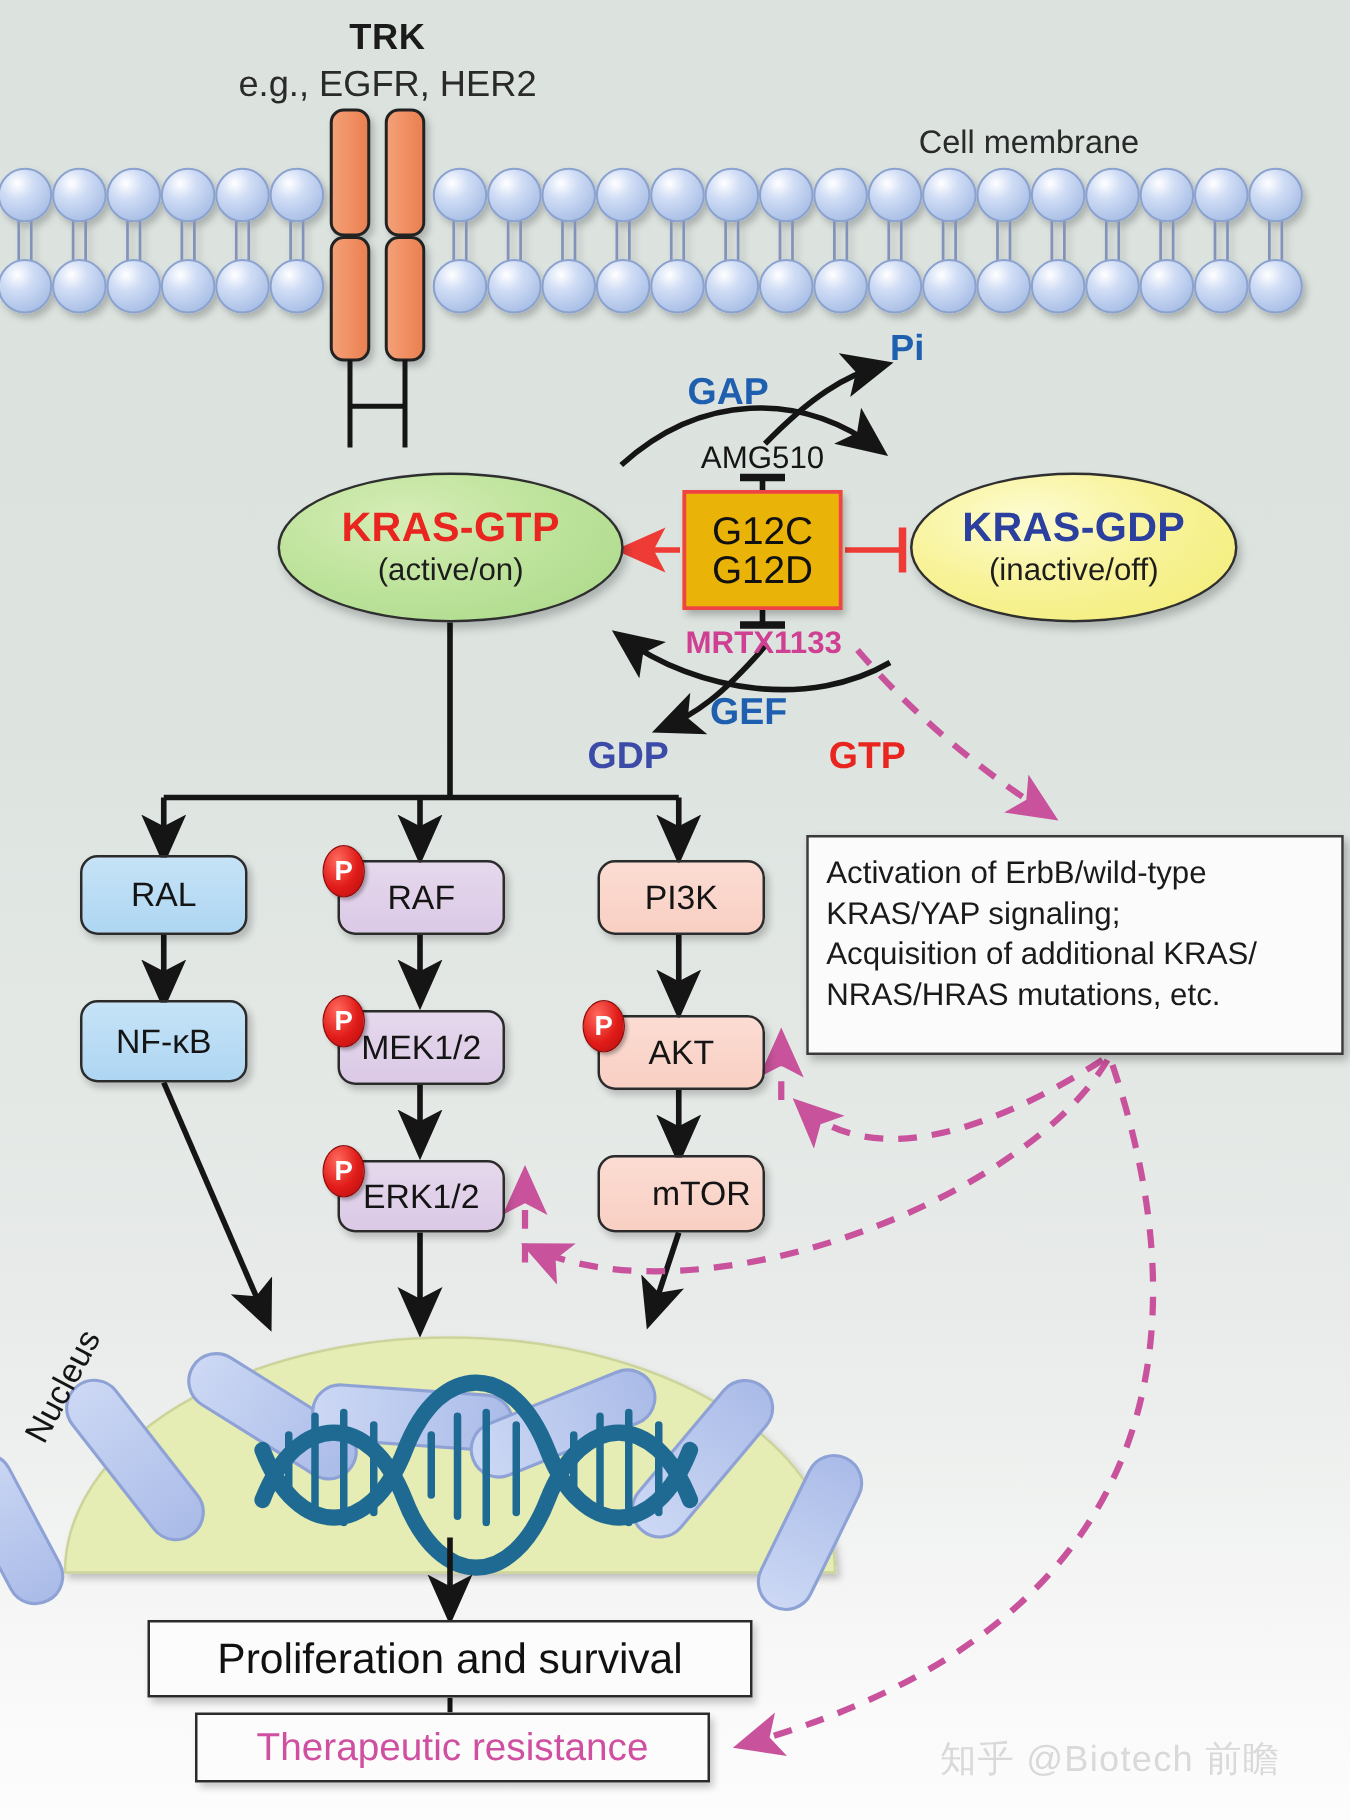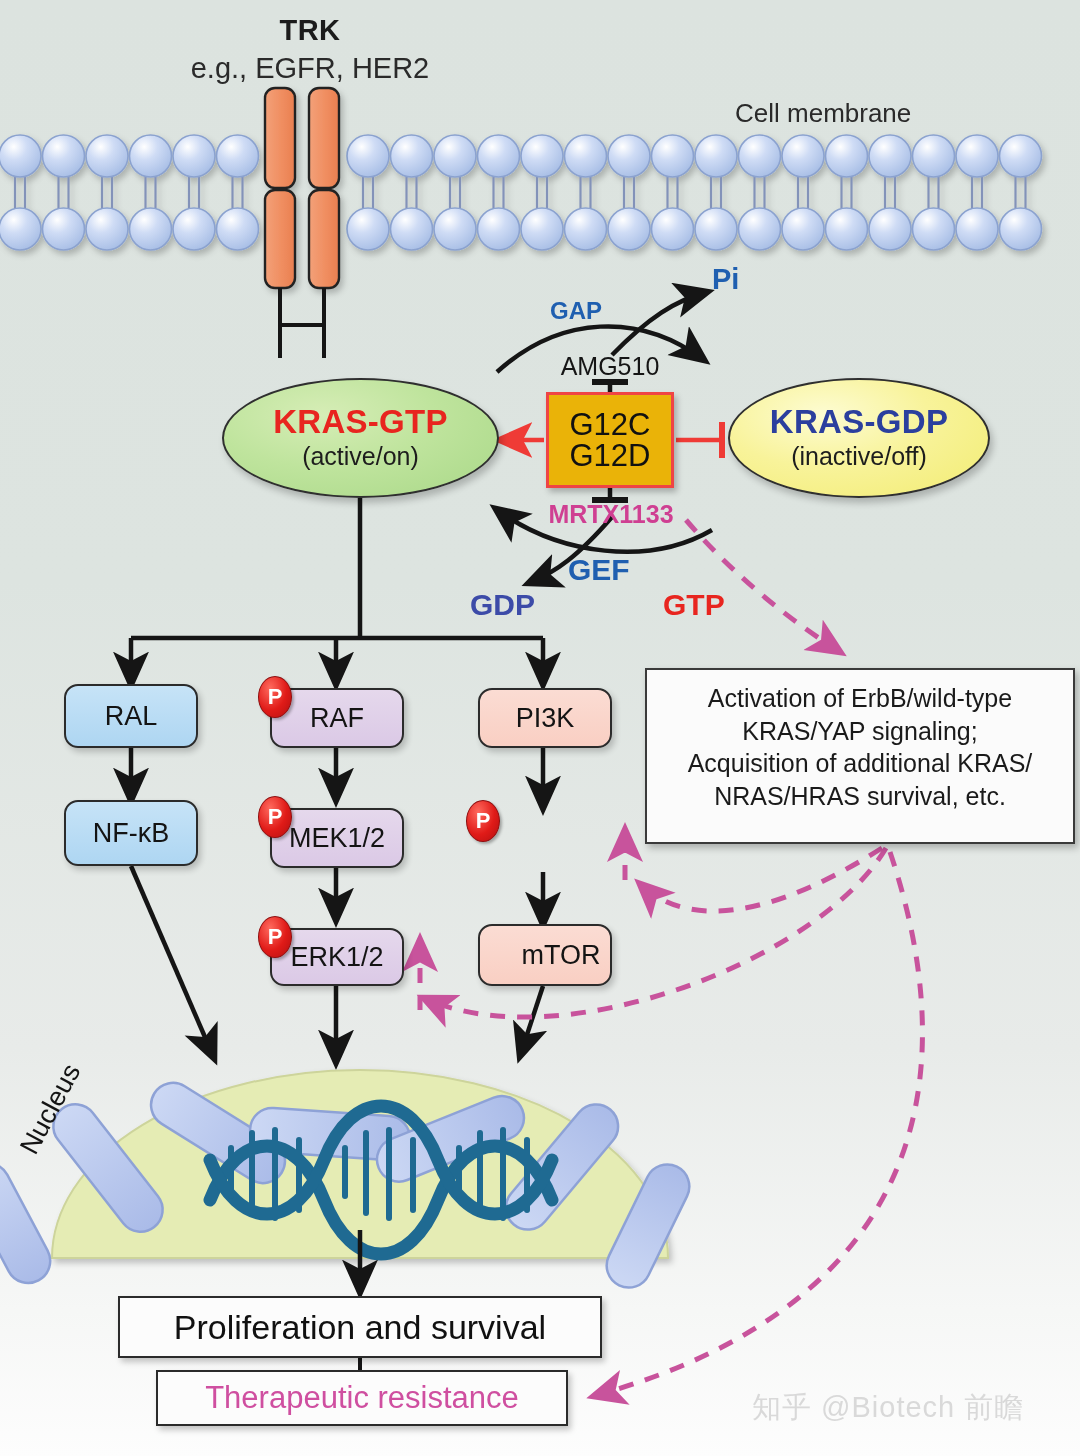--- a/index.html
+++ b/index.html
@@ -34,21 +34,21 @@
 
   
   #inhib{ position:absolute; left:546px; top:392px; width:128px; height:96px;
           background:#eab308; border:3px solid #ef4444; box-shadow:3px 4px 6px rgba(0,0,0,.25);
           display:flex; flex-direction:column; align-items:center; justify-content:center;}
   #inhib span{ font-size:31px; color:#111; line-height:1.0; }
   #amg{ left:546px; top:352px; width:128px; text-align:center; font-size:25px; color:#151515;}
   #mrtx{ left:533px; top:500px; width:156px; text-align:center; font-size:25px; font-weight:bold; color:#cf3f92;}
 
   
-  #gap{ left:550px; top:297px; font-size:24px; font-weight:bold; color:#1f5fb0;}
+  #gap{ left:550px; top:297px; font-size:30px; font-weight:bold; color:#1f5fb0;}
   #pi{ left:712px; top:263px; font-size:29px; font-weight:bold; color:#1f5fb0;}
   #gef{ left:568px; top:553px; font-size:30px; font-weight:bold; color:#1f5fb0;}
   #gdp{ left:470px; top:588px; font-size:30px; font-weight:bold; color:#3c4ba8;}
   #gtp{ left:663px; top:588px; font-size:30px; font-weight:bold; color:#e8251f;}
 
   
   .node{ position:absolute; border:2px solid #2b2b2b; border-radius:14px;
          display:flex; align-items:center; justify-content:center;
          font-size:27px; color:#141414; box-shadow:3px 4px 6px rgba(0,0,0,.2); }
   .blue{ background:linear-gradient(180deg,#c6e3f7 0%, #aed6f2 100%); }
@@ -57,21 +57,21 @@
 
   .pbadge{ position:absolute; width:34px; height:42px; border-radius:50%;
            background:radial-gradient(ellipse at 35% 28%, #ff6a5e 0%, #e01b18 55%, #b30f10 100%);
            border:1px solid #8e0c0d; color:#fff; font-size:22px; font-weight:bold;
            display:flex; align-items:center; justify-content:center; z-index:5;
            box-shadow:2px 2px 3px rgba(0,0,0,.3); }
 
   
   #resist{ position:absolute; left:645px; top:668px; width:430px; height:176px;
            background:#fbfbfb; border:2px solid #3a3a3a; box-shadow:3px 4px 7px rgba(0,0,0,.25);
-           padding:12px 14px; font-size:25px; line-height:1.30; color:#1a1a1a;text-align:center; }
+           padding:12px 14px; font-size:25px; line-height:1.30; color:#1a1a1a; }
 
   
   #prolif{ position:absolute; left:118px; top:1296px; width:484px; height:62px;
            background:#fcfcfc; border:2px solid #2b2b2b; box-shadow:3px 4px 6px rgba(0,0,0,.22);
            display:flex; align-items:center; justify-content:center; font-size:34px; color:#111;}
   #therap{ position:absolute; left:156px; top:1370px; width:412px; height:56px;
            background:#fcfcfc; border:2px solid #2b2b2b; box-shadow:3px 4px 6px rgba(0,0,0,.22);
            display:flex; align-items:center; justify-content:center; font-size:31px; color:#cf4fa0;}
 
   
@@ -378,28 +378,29 @@
 
   <div class="pbadge" style="left:258px; top:796px;">P</div>
   <div class="node purple" style="left:270px; top:808px; width:134px; height:60px;">MEK1/2</div>
 
   <div class="pbadge" style="left:258px; top:916px;">P</div>
   <div class="node purple" style="left:270px; top:928px; width:134px; height:58px;">ERK1/2</div>
 
   <div class="node pink" style="left:478px; top:688px; width:134px; height:60px;">PI3K</div>
 
   <div class="pbadge" style="left:466px; top:800px;">P</div>
+  <div class="node pink" style="left:478px; top:812px; width:134px; height:60px;">AKT</div>
 
   <div class="node pink" style="left:478px; top:924px; width:134px; height:62px;padding-left:32px;">mTOR</div>
 
   <div id="resist">
     <div>Activation of ErbB/wild-type</div>
     <div>KRAS/YAP signaling;</div>
     <div>Acquisition of additional KRAS/</div>
-    <div>NRAS/HRAS survival, etc.</div>
+    <div>NRAS/HRAS mutations, etc.</div>
   </div>
 
   <div class="lbl" id="nucleus-lbl">Nucleus</div>
 
   <div id="prolif">Proliferation and survival</div>
   <div id="therap">Therapeutic resistance</div>
 
   <div class="lbl" id="wm">知乎 @Biotech 前瞻</div>
 </div>
 

